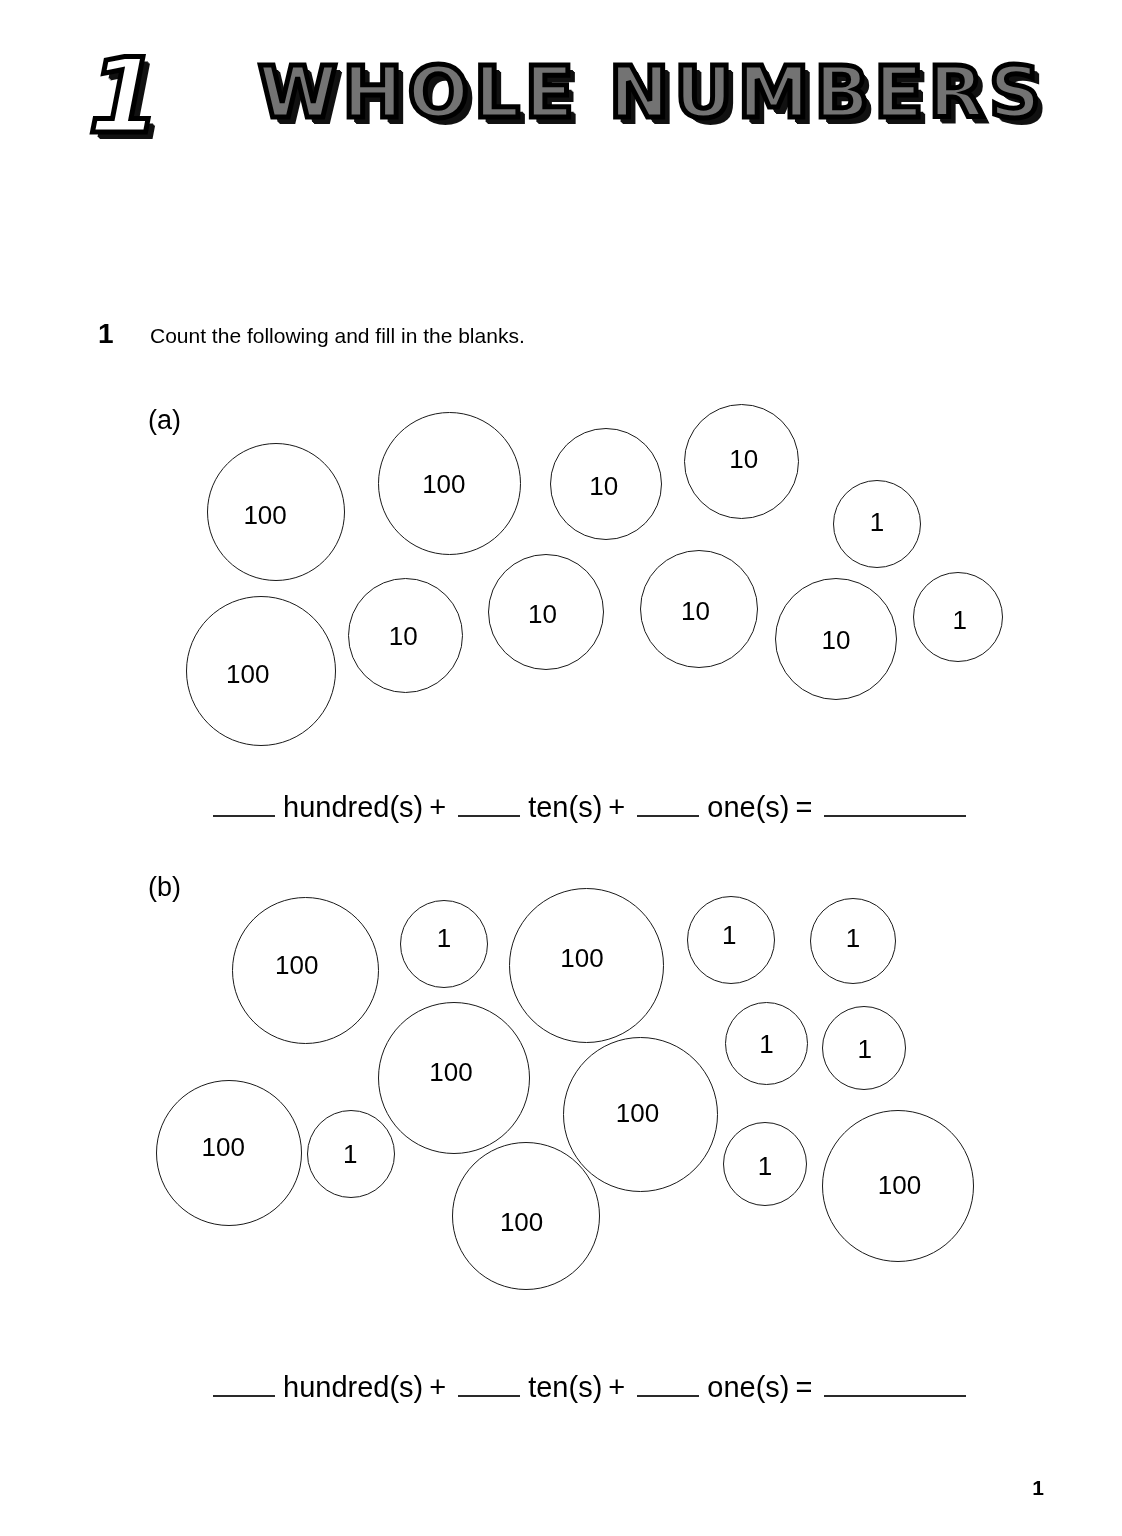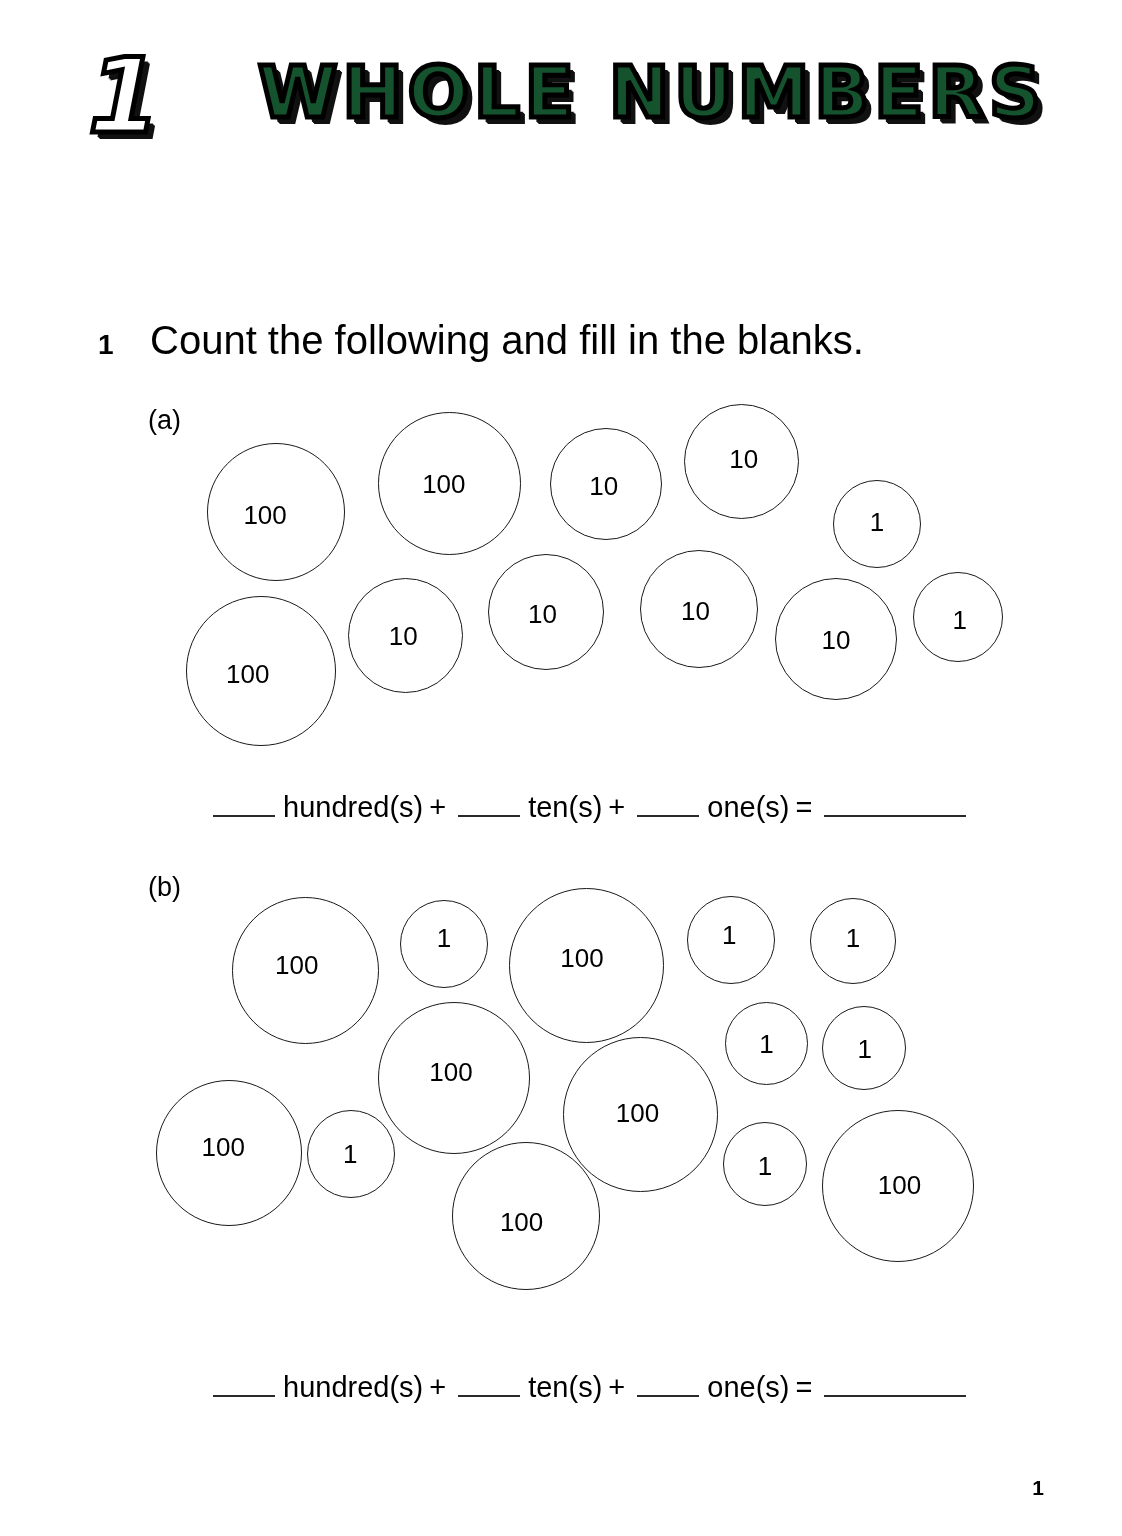--- a/index.html
+++ b/index.html
@@ -48,21 +48,21 @@
   }
   .title {
     position: absolute;
     left: 258px;
     top: 56px;
     font-family: "DejaVu Sans", sans-serif;
     font-size: 72px;
     font-weight: 700;
     line-height: 1;
     letter-spacing: 5px;
-    color: #14532d;
+    color: #737373;
     -webkit-text-stroke: 5px #000000;
     text-shadow:
        5px 5px 0 #111111,
        6px 6px 0 #111111,
        7px 7px 0 #111111;
     white-space: nowrap;
   }
 
   
   .question-row {
@@ -72,21 +72,21 @@
     display: flex;
     align-items: baseline;
   }
   .question-num {
     font-size: 28px;
     font-weight: 700;
     width: 52px;
     flex: 0 0 52px;
   }
   .question-text {
-    font-size: 40px;
+    font-size: 21px;
     font-weight: 400;
     white-space: nowrap;
   }
 
   
   .part-label {
     position: absolute;
     font-size: 27px;
     font-weight: 400;
   }

